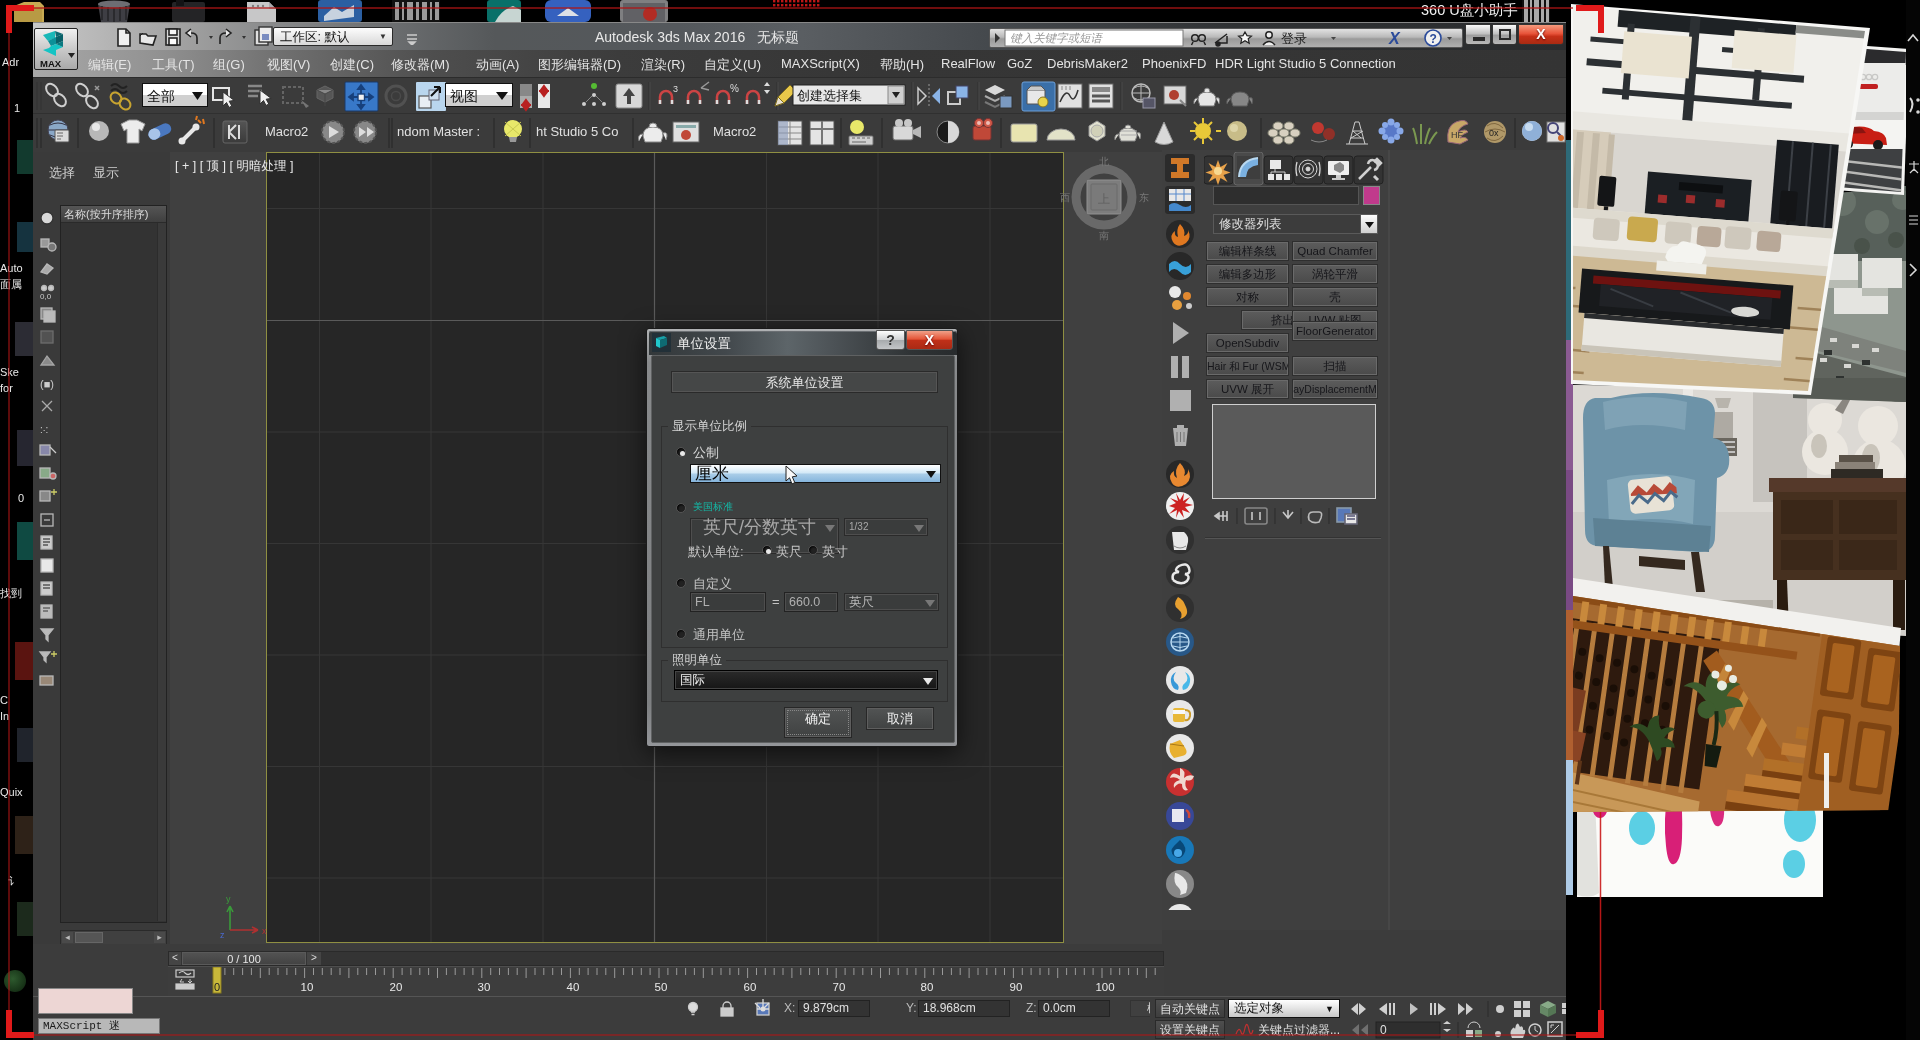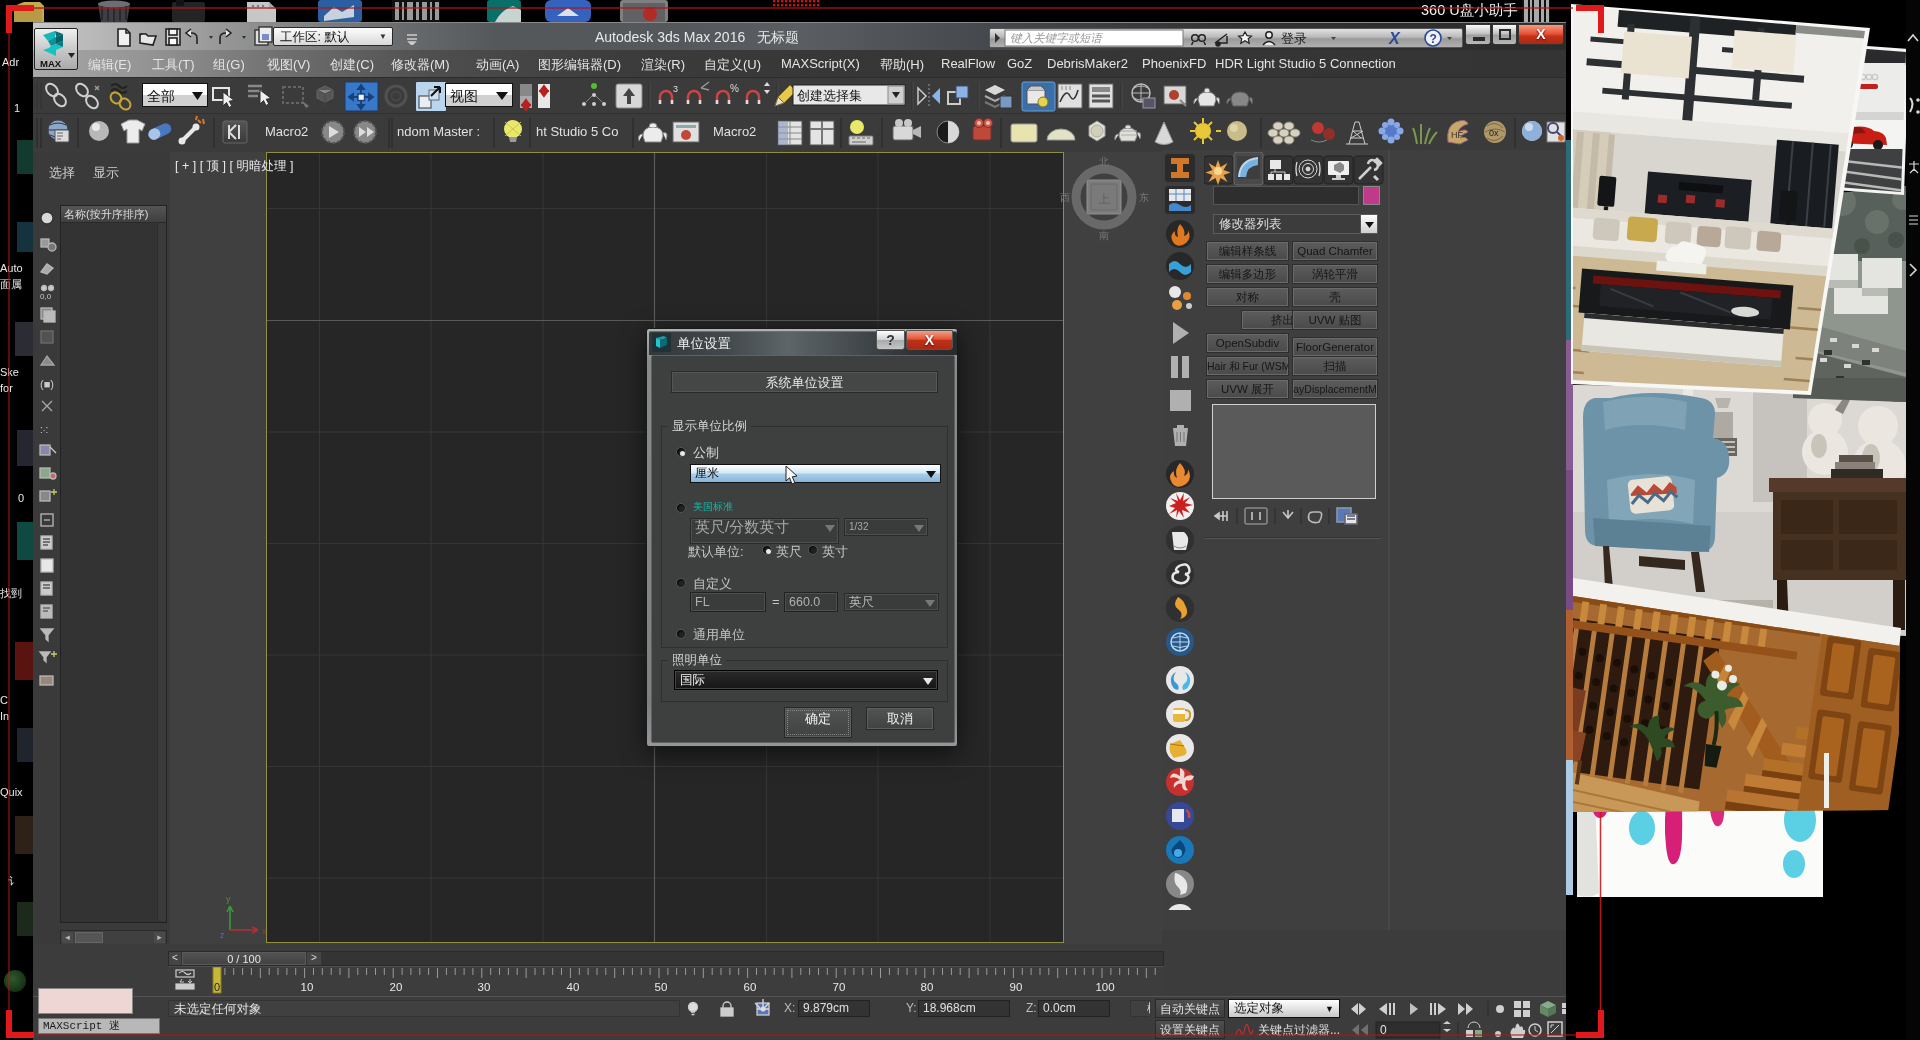--- a/index.html
+++ b/index.html
@@ -940,21 +940,21 @@
     <div id="modbtns" class="abs" style="left:44px;top:90px;width:172px;font-size:11.5px;color:#16161a;text-align:center;">
       <div class="mb" style="left:0;top:1px;">编辑样条线</div>
         <div class="mb r" style="top:1px;">Quad Chamfer</div>
       <div class="mb" style="left:0;top:24px;">编辑多边形</div>
         <div class="mb r" style="top:24px;">涡轮平滑</div>
       <div class="mb" style="left:0;top:47px;">对称</div>
         <div class="mb r" style="top:47px;">壳</div>
       <div class="mb" style="left:0;top:70px;margin-left:35px;">挤出</div>
         <div class="mb r" style="top:70px;">UVW 贴图</div>
       <div class="mb" style="left:0;top:93px;">OpenSubdiv</div>
-        <div class="mb r" style="top:97px;">FloorGenerator</div>
+        <div class="mb r" style="top:81px;">FloorGenerator</div>
       <div class="mb" style="left:0;top:116px;font-size:10.5px;">Hair 和 Fur (WSM</div>
         <div class="mb r" style="top:116px;">扫描</div>
       <div class="mb" style="left:0;top:139px;">UVW 展开</div>
         <div class="mb r" style="top:139px;font-size:10.5px;">ayDisplacementM</div>
     </div>
 
     <div class="abs" style="left:50px;top:254px;width:164px;height:95px;background:#5a5a5a;border:1px solid #cfcfcf;"></div>
 
     <svg class="abs" style="left:51px;top:354px;width:170px;height:24px;" viewBox="0 0 170 24">
       <g stroke="#c8c8c8" stroke-width="1.6" fill="none">
@@ -1012,21 +1012,20 @@
           <rect x="0" y="14" width="18" height="5" fill="#ccc"></rect>
             <path d="M4 12 l2 -3 M4 12 h4 M14 9 v4 M12 11 l2 2 l2 -2" stroke-width="1"></path>
         </g>
 
         <rect x="45" y="0" width="8" height="26" fill="#c8b83a" stroke="#8a7d20"></rect>
         <text x="49" y="24" font-size="11" fill="#222" text-anchor="middle">0</text>
       </svg>
     </div>
 
     <div class="abs" style="left:0;top:52px;width:1539px;height:23px;background:#3c3c3c;border-top:1px solid #555;">
-      <div class="abs" style="left:135px;top:3px;width:512px;height:17px;background:#404040;border:1px solid #333;color:#e4e4e4;font-size:12.5px;line-height:16px;padding-left:5px;">未选定任何对象</div>
       <svg class="abs" style="left:652px;top:2px;width:100px;height:20px;" viewBox="0 0 100 20">
         <g stroke="#ccc" fill="none" stroke-width="1.3">
           <circle cx="8" cy="8" r="4.5" fill="#ddd"></circle>
             <path d="M6 13 h4 M6.5 15.5 h3"></path>
           <path d="M38 9 v-2 a4 4 0 0 1 8 0 v2"></path>
             <rect x="36" y="9" width="12" height="8" fill="#ccc"></rect>
           <g transform="translate(70,0)">
               <rect x="2" y="4" width="12" height="12" fill="#5878b8"></rect>
               <path d="M8 0 v8 M2 10 h12 M0 4 l5 5 M14 4 l-5 5" stroke="#ddd"></path>
               <circle cx="8" cy="10" r="2.5" fill="#ddd" stroke="none"></circle>
@@ -1134,31 +1133,31 @@
 
   <div class="abs" style="left:229px;top:1px;width:29px;height:20px;background:linear-gradient(180deg,#fdfdfd,#d0d2d4 48%,#a8abad 52%,#c4c6c8);border:1px solid #555;border-radius:0 0 3px 3px;text-align:center;color:#333;font-weight:bold;font-size:14px;line-height:19px;">?</div>
   <div class="abs" style="left:259px;top:1px;width:47px;height:20px;background:linear-gradient(180deg,#f0a088,#e55538 45%,#c03018 52%,#aa2a14);border:1px solid #555;border-radius:0 0 3px 3px;text-align:center;color:#fff;font-weight:bold;font-size:14px;line-height:19px;text-shadow:0 1px 2px #600;">X</div>
 
   <div class="abs" style="left:4px;top:26px;width:304px;height:388px;background:#3e4040;border:1px solid #5f6162;border-radius:2px;">
     <div class="abs" style="left:19px;top:15px;width:267px;height:22px;background:#454747;border:1px solid #2a2a2a;box-shadow:inset 0 0 0 1px #555;color:#e8e8e8;font-size:13px;text-align:center;line-height:21px;">系统单位设置</div>
     <div class="abs" style="left:9px;top:70px;width:287px;height:222px;border:1px solid #2f2f2f;"></div>
     <div class="abs txt" style="left:16px;top:62px;background:#3e4040;padding:0 4px;font-size:12.5px;color:#d4d4d4;">显示单位比例</div>
     <div class="abs radio sel" style="left:24px;top:91px;"></div>
     <div class="abs txt" style="left:41px;top:88px;font-size:13px;">公制</div>
-    <div class="abs" style="left:38px;top:108px;width:251px;height:19px;background:linear-gradient(180deg,#ffffff,#d4e9f7 45%,#a8cce8 55%,#86b5dc);border:1px solid #111;color:#000;font-size:12px;line-height:17px;padding-left:4px;">厘米
+    <div class="abs" style="left:38px;top:108px;width:251px;height:19px;background:linear-gradient(180deg,#ffffff,#d4e9f7 45%,#a8cce8 55%,#86b5dc);border:1px solid #111;color:#000;font-size:17px;line-height:17px;padding-left:4px;">厘米
       <svg class="abs" style="right:3px;top:3px;width:12px;height:12px;">
           <path d="M1 3 h10 l-5 7 z" fill="#111"></path>
         </svg>
     </div>
     <svg class="abs" style="left:132px;top:109px;width:16px;height:22px;z-index:30;">
         <path d="M2 1 L2 16 L5.5 12.8 L8 19 L10.8 17.6 L8.3 11.8 L13 11 Z" fill="#f8f8f8" stroke="#222" stroke-width="1"></path>
       </svg>
     <div class="abs radio" style="left:24px;top:147px;"></div>
     <div class="abs txt" style="left:41px;top:144px;font-size:10px;color:#14b8a6;">美国标准</div>
-    <div class="abs" style="left:38px;top:162px;width:149px;height:26px;background:#3a3c3c;border:1px solid #2a2a2a;box-shadow:inset 0 0 0 1px #4e4e4e;color:#a8a8a8;font-size:15px;line-height:16px;padding-left:4px;">英尺/分数英寸
+    <div class="abs" style="left:38px;top:162px;width:149px;height:36px;background:#3a3c3c;border:1px solid #2a2a2a;box-shadow:inset 0 0 0 1px #4e4e4e;color:#a8a8a8;font-size:18px;line-height:16px;padding-left:12px;">英尺/分数英寸
       <svg class="abs" style="right:2px;top:3px;width:12px;height:12px;">
           <path d="M1 3 h10 l-5 7 z" fill="#777"></path>
         </svg>
     </div>
     <div class="abs" style="left:192px;top:162px;width:84px;height:18px;background:#3a3c3c;border:1px solid #2a2a2a;box-shadow:inset 0 0 0 1px #4e4e4e;color:#a8a8a8;font-size:10px;line-height:16px;padding-left:4px;">1/32
       <svg class="abs" style="right:2px;top:3px;width:12px;height:12px;">
           <path d="M1 3 h10 l-5 7 z" fill="#777"></path>
         </svg>
     </div>
     <div class="abs txt" style="left:36px;top:187px;font-size:13px;color:#c4c4c4;">默认单位:</div>

